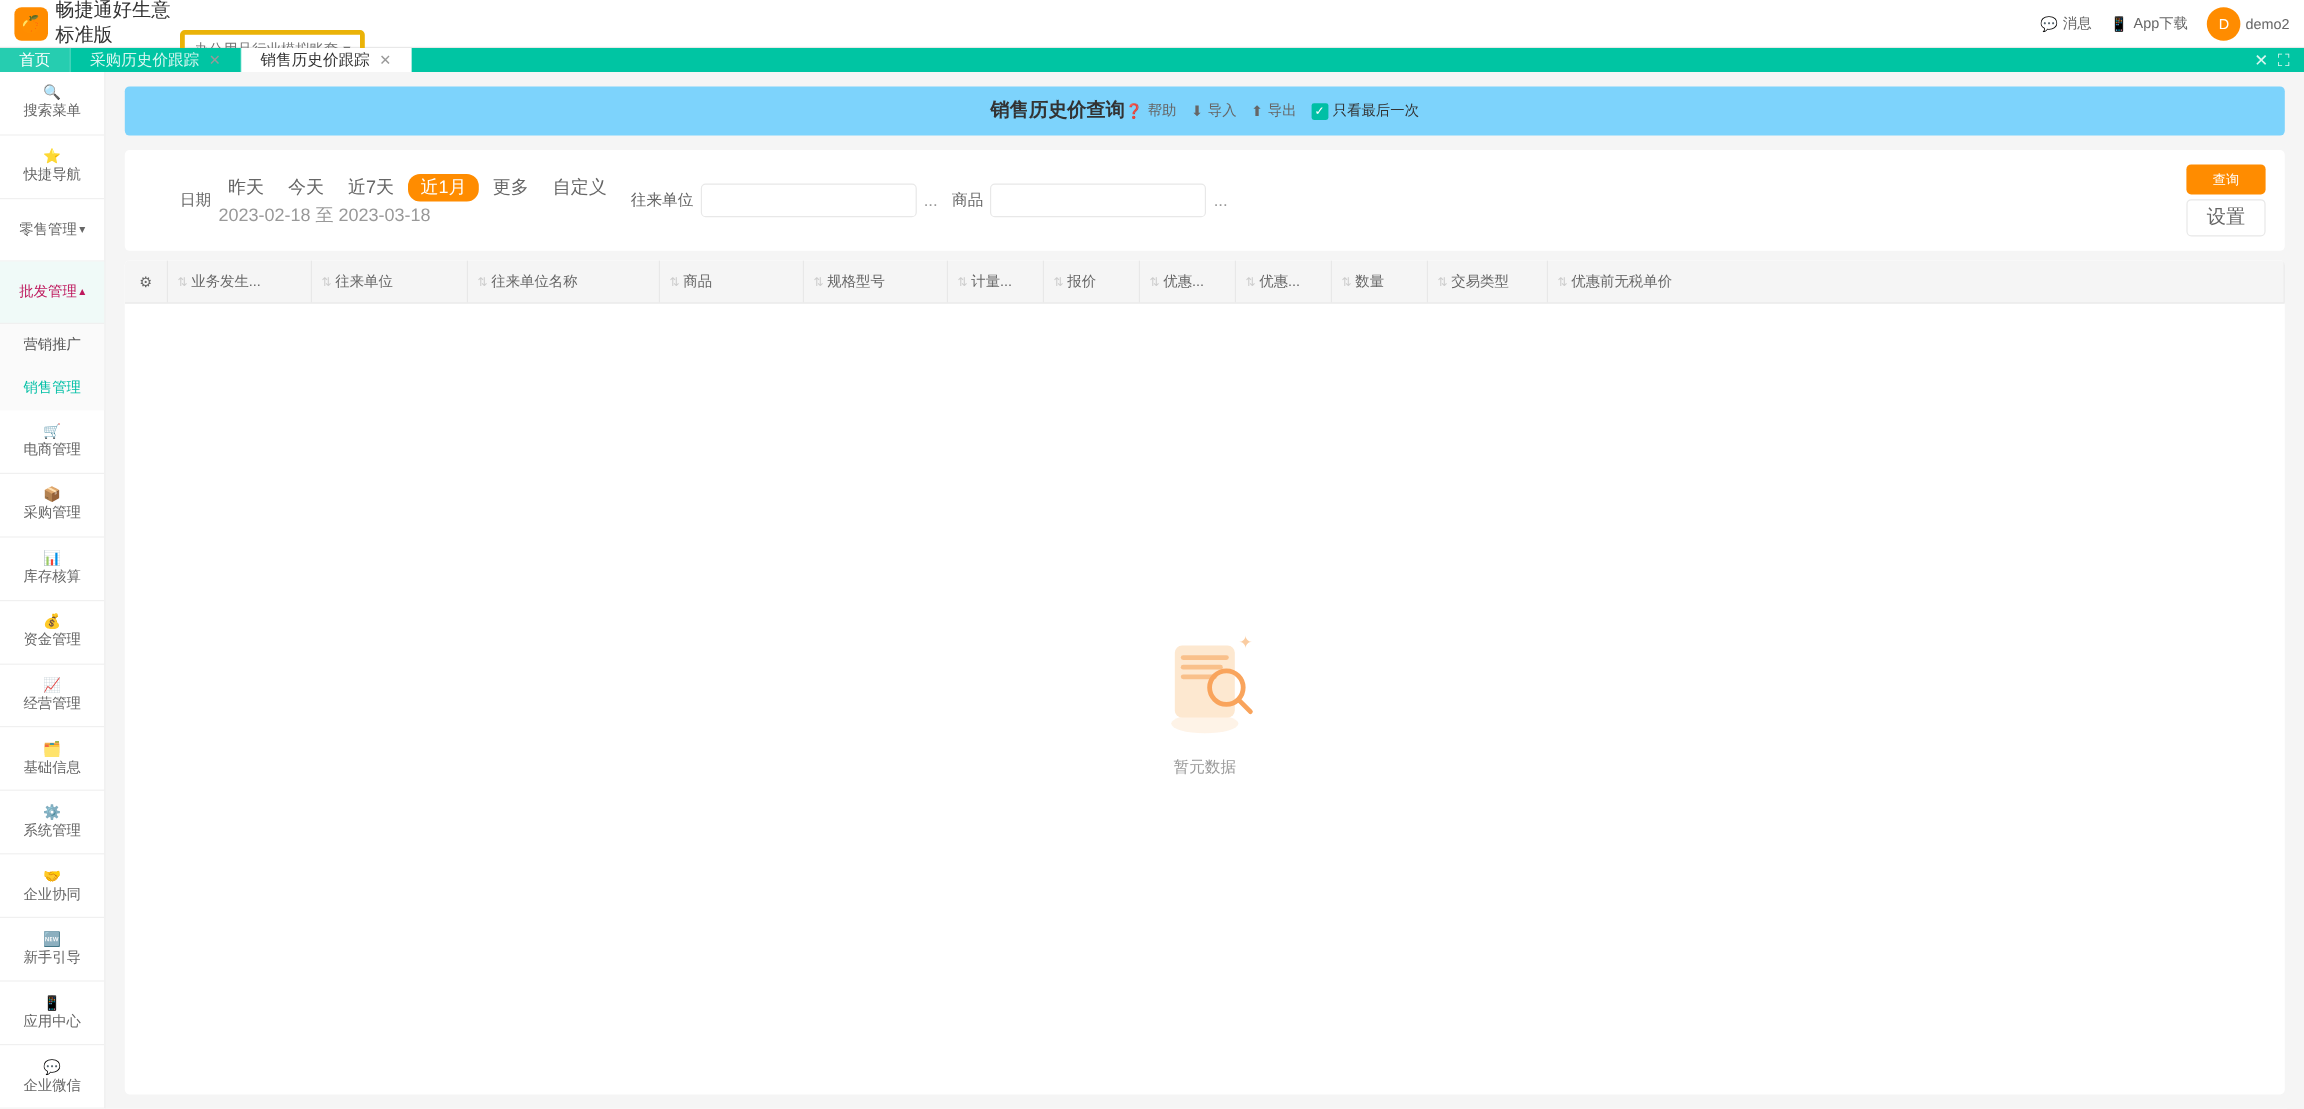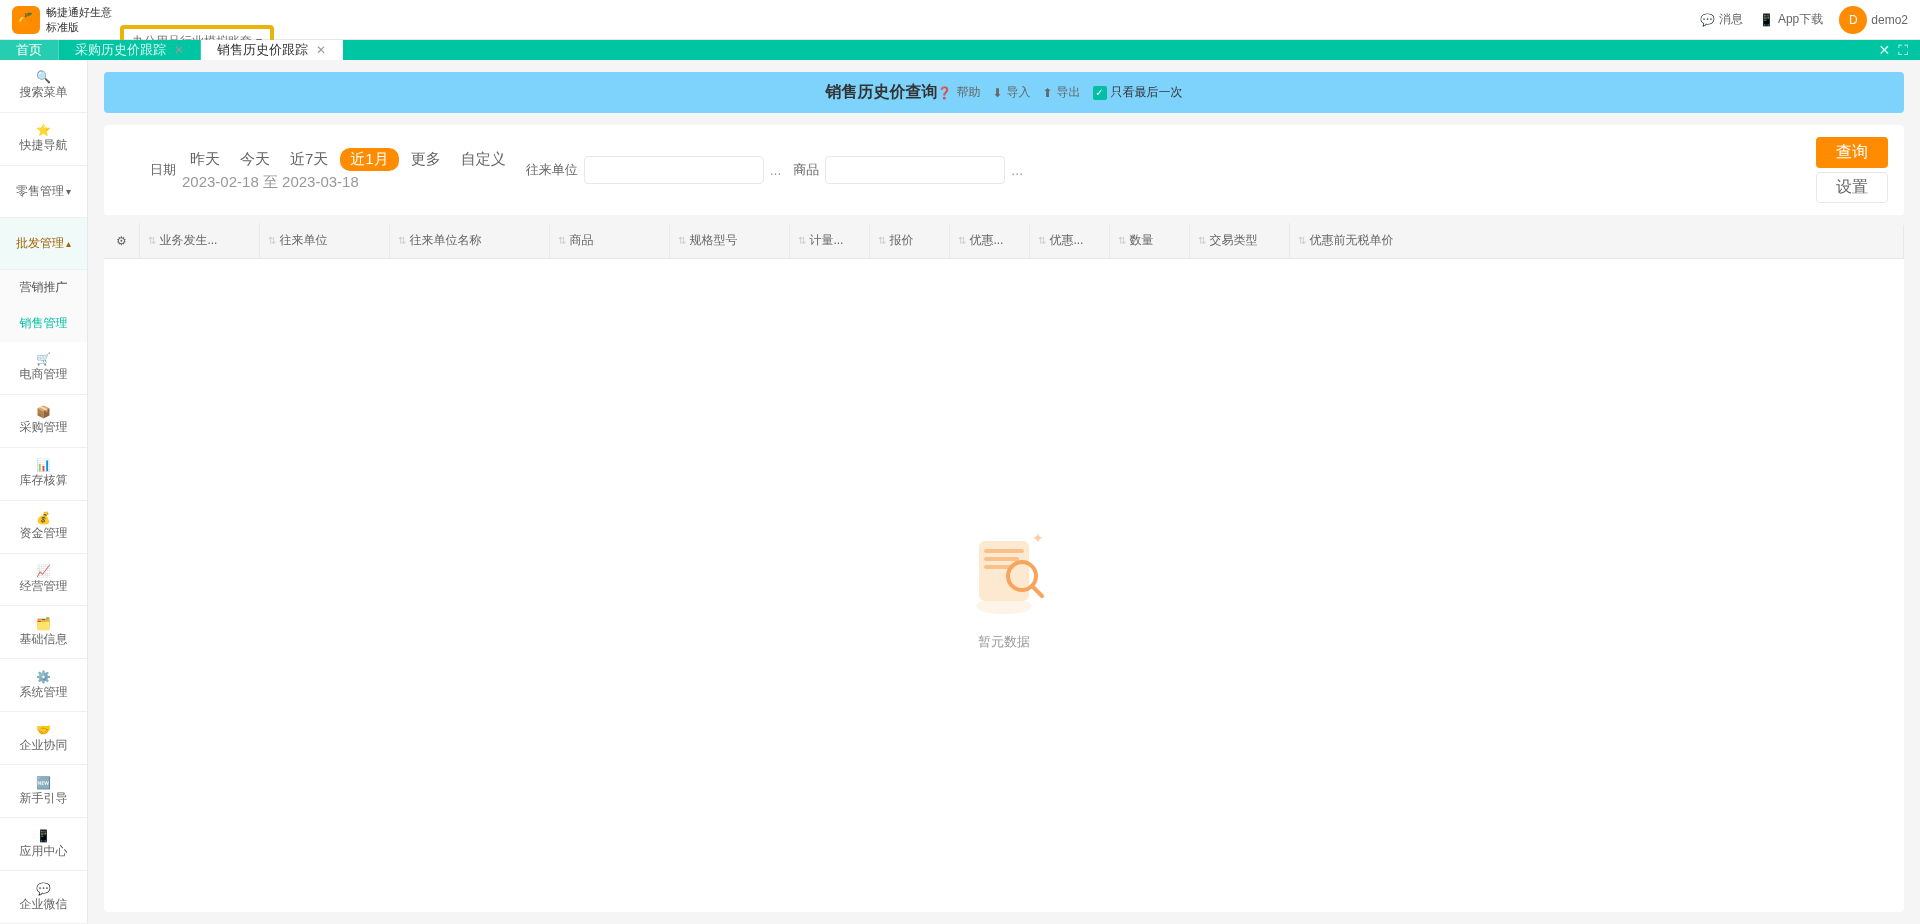--- a/index.html
+++ b/index.html
@@ -32,21 +32,21 @@
       background: #ff8c00;
       border-radius: 6px;
       display: flex;
       align-items: center;
       justify-content: center;
       color: white;
       font-size: 14px;
       font-weight: bold;
     }
     .logo-text {
-      font-size: 11px;
+      font-size: 16px;
       color: #333;
       line-height: 1.3;
     }
     .app-selector {
       display: flex;
       align-items: center;
       gap: 4px;
       padding: 4px 8px;
       border: 4px solid #eab308;
       border-radius: 4px;
@@ -161,21 +161,21 @@
     .sidebar-item.has-sub {
       display: flex;
       flex-direction: row;
       align-items: center;
       justify-content: center;
       gap: 2px;
       padding: 8px 6px;
     }
     .sidebar-item.expanded {
       background: #f0faf8;
-      color: #a16207;
+      color: #be185d;
       justify-content: center;
     }
     .sidebar-sub { background: #fafafa; }
     .sidebar-sub .sidebar-item {
       font-size: 12px;
       border-bottom: none;
       padding: 8px 4px;
       min-height: 36px;
       color: #555;
     }
@@ -322,21 +322,21 @@
       display: flex;
       flex-direction: column;
       gap: 4px;
     }
     .btn-query {
       padding: 5px 20px;
       background: #ff8c00;
       color: white;
       border: none;
       border-radius: 4px;
-      font-size: 16px;
+      font-size: 11px;
       cursor: pointer;
     }
     .btn-settings {
       padding: 4px 16px;
       background: #fff;
       color: #666;
       border: 1px solid #e8e8e8;
       border-radius: 4px;
       font-size: 16px;
       cursor: pointer;

